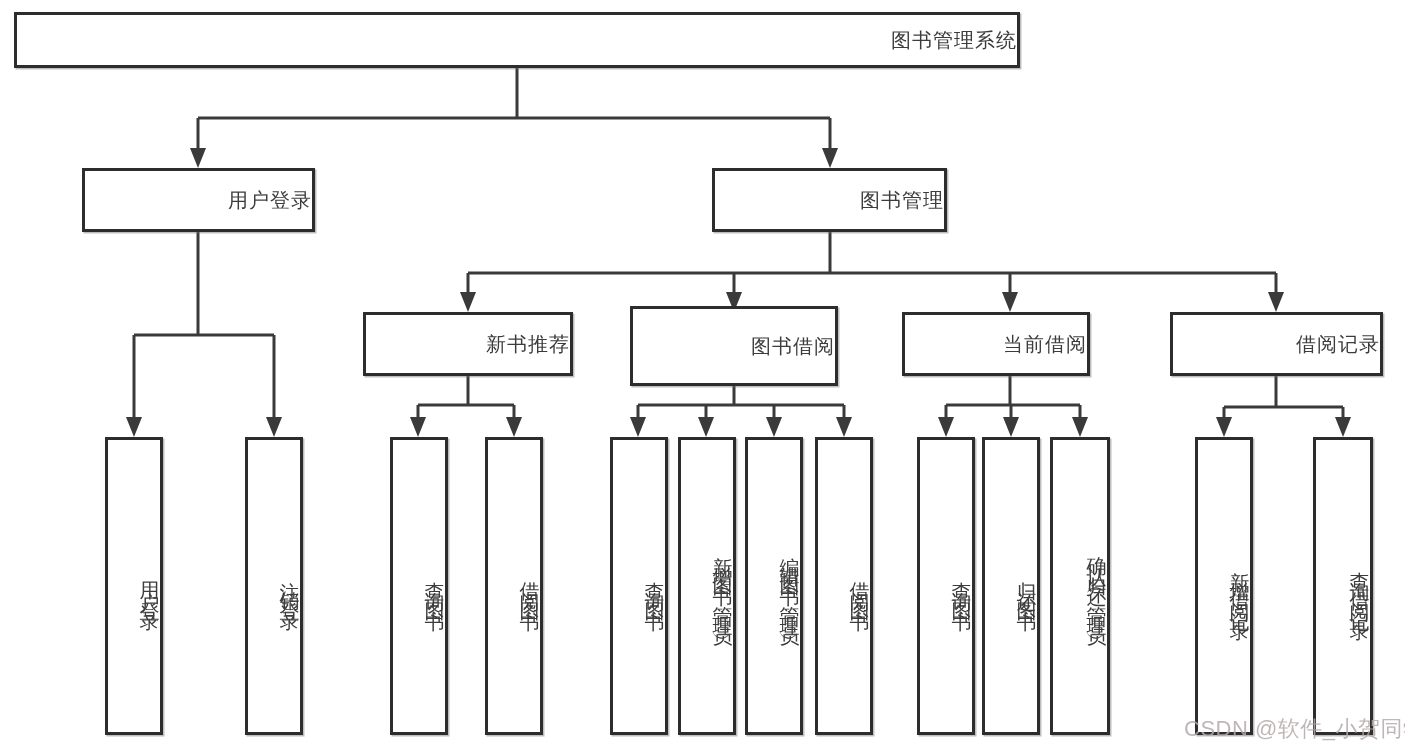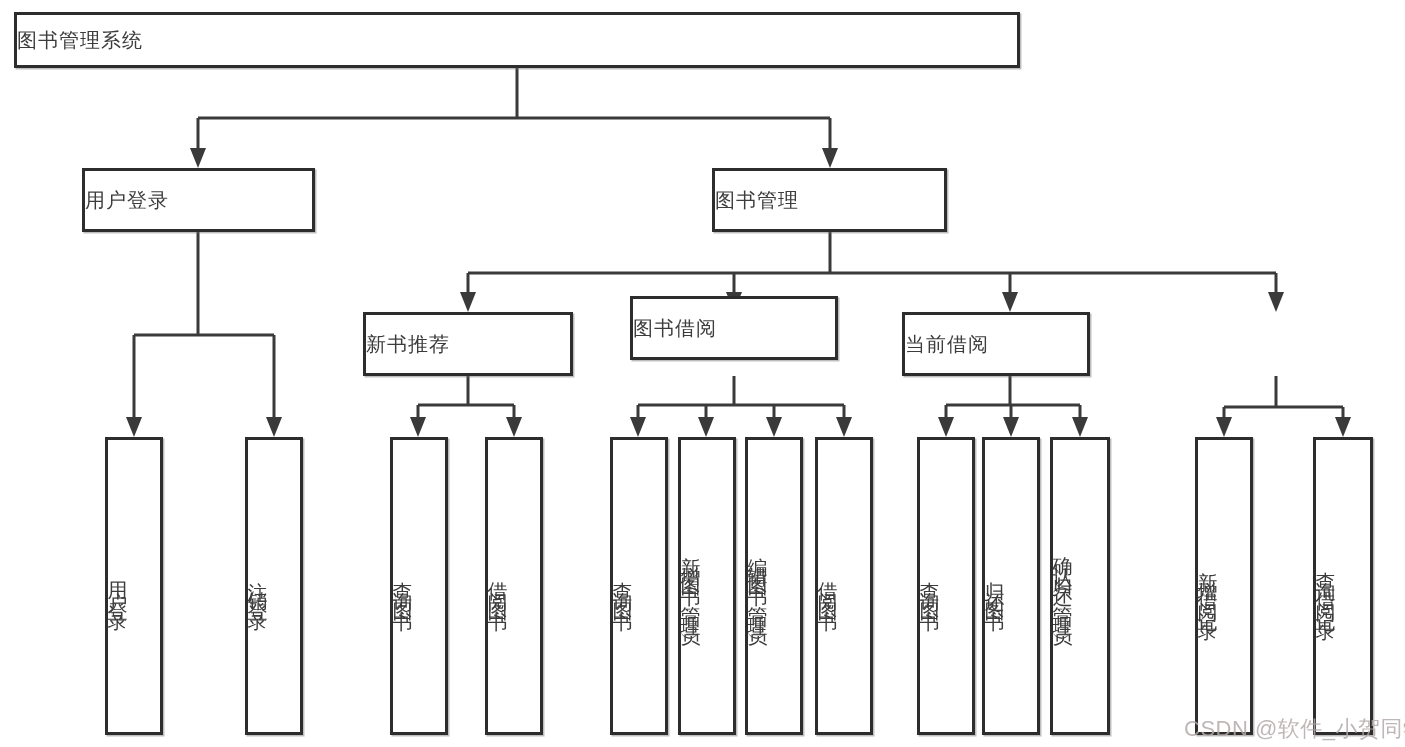--- a/index.html
+++ b/index.html
@@ -24,21 +24,21 @@
     z-index: 0;
   }
   .node {
     position: absolute;
     box-sizing: border-box;
     background: #ffffff;
     border: 3px solid #2d2d2d;
     box-shadow: 1.5px 1.5px 0 rgba(110,110,110,0.45);
     display: flex;
     align-items: center;
-    justify-content: flex-start;
+    justify-content: flex-end;
     z-index: 1;
     color: #3c3c3c;
   }
   .node-h span {
     font-size: 20px;
     letter-spacing: 1px;
     white-space: nowrap;
   }
   .node-v span {
     writing-mode: vertical-rl;
@@ -111,25 +111,28 @@
   <div class="node node-h" style="left:82px; top:168px; width:233px; height:64px;">
     <span>用户登录</span>
   </div>
   <div class="node node-h" style="left:363px; top:312px; width:210px; height:64px;">
     <span>新书推荐</span>
   </div>
 
   <div class="node node-h" style="left:712px; top:168px; width:235px; height:64px;">
     <span>图书管理</span>
   </div>
-  <div class="node node-h" style="left:630px; top:296px; width:208px; height:64px;">
+  <div class="node node-h" style="left:630px; top:306px; width:208px; height:80px;">
     <span>图书借阅</span>
   </div>
   <div class="node node-h" style="left:902px; top:312px; width:188px; height:64px;">
     <span>当前借阅</span>
+  </div>
+  <div class="node node-h" style="left:1170px; top:312px; width:213px; height:64px;">
+    <span>借阅记录</span>
   </div>
 
   <div class="node node-v" style="left:105px; top:437px; width:58px; height:298px;">
     <span>用户登录</span>
   </div>
   <div class="node node-v" style="left:245px; top:437px; width:58px; height:298px;">
     <span>注销登录</span>
   </div>
 
   <div class="node node-v" style="left:390px; top:437px; width:58px; height:298px;">

